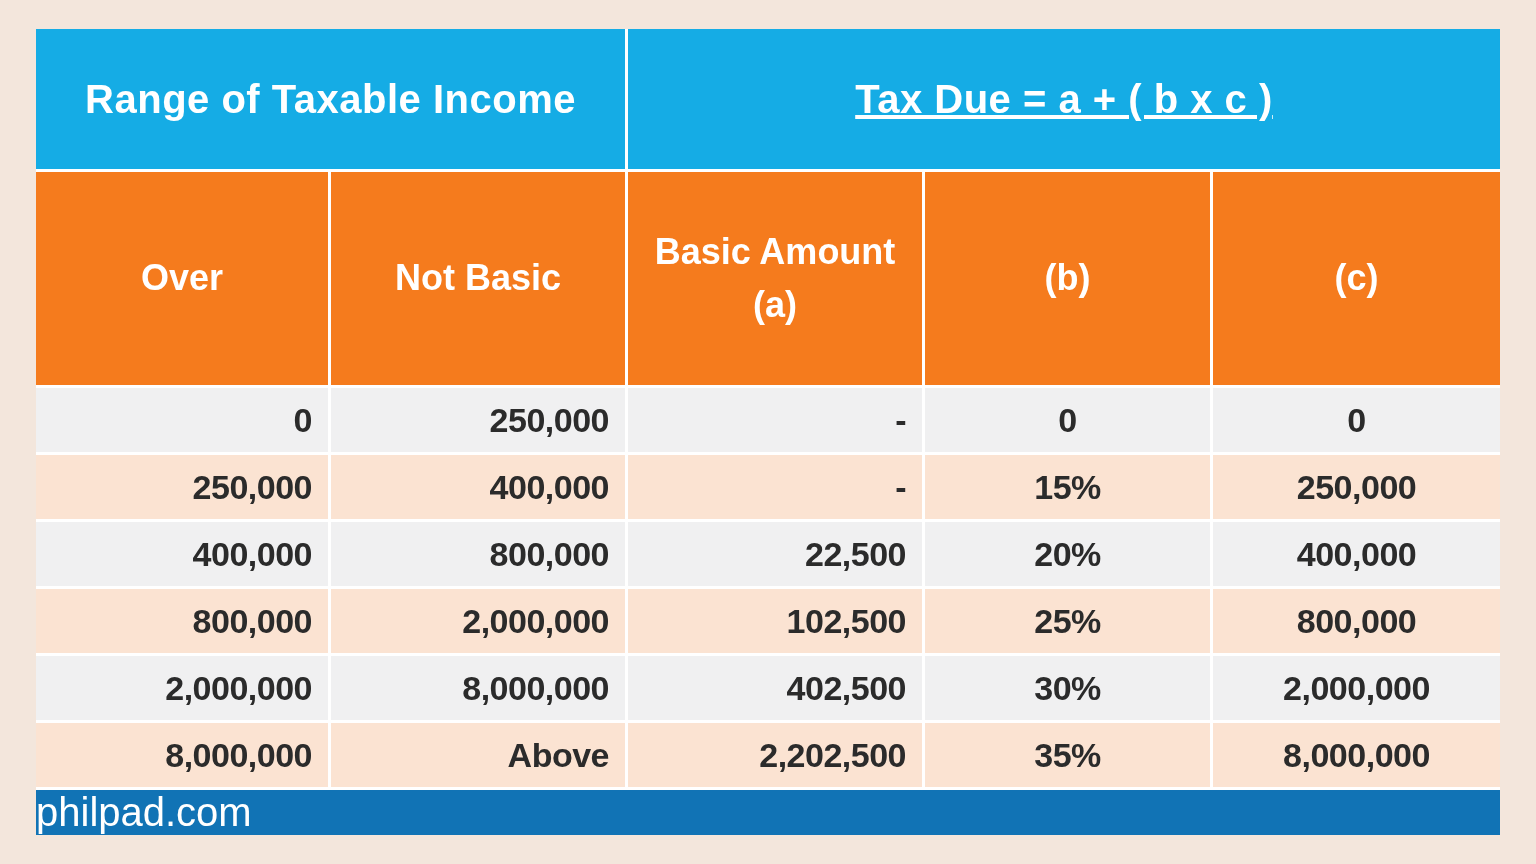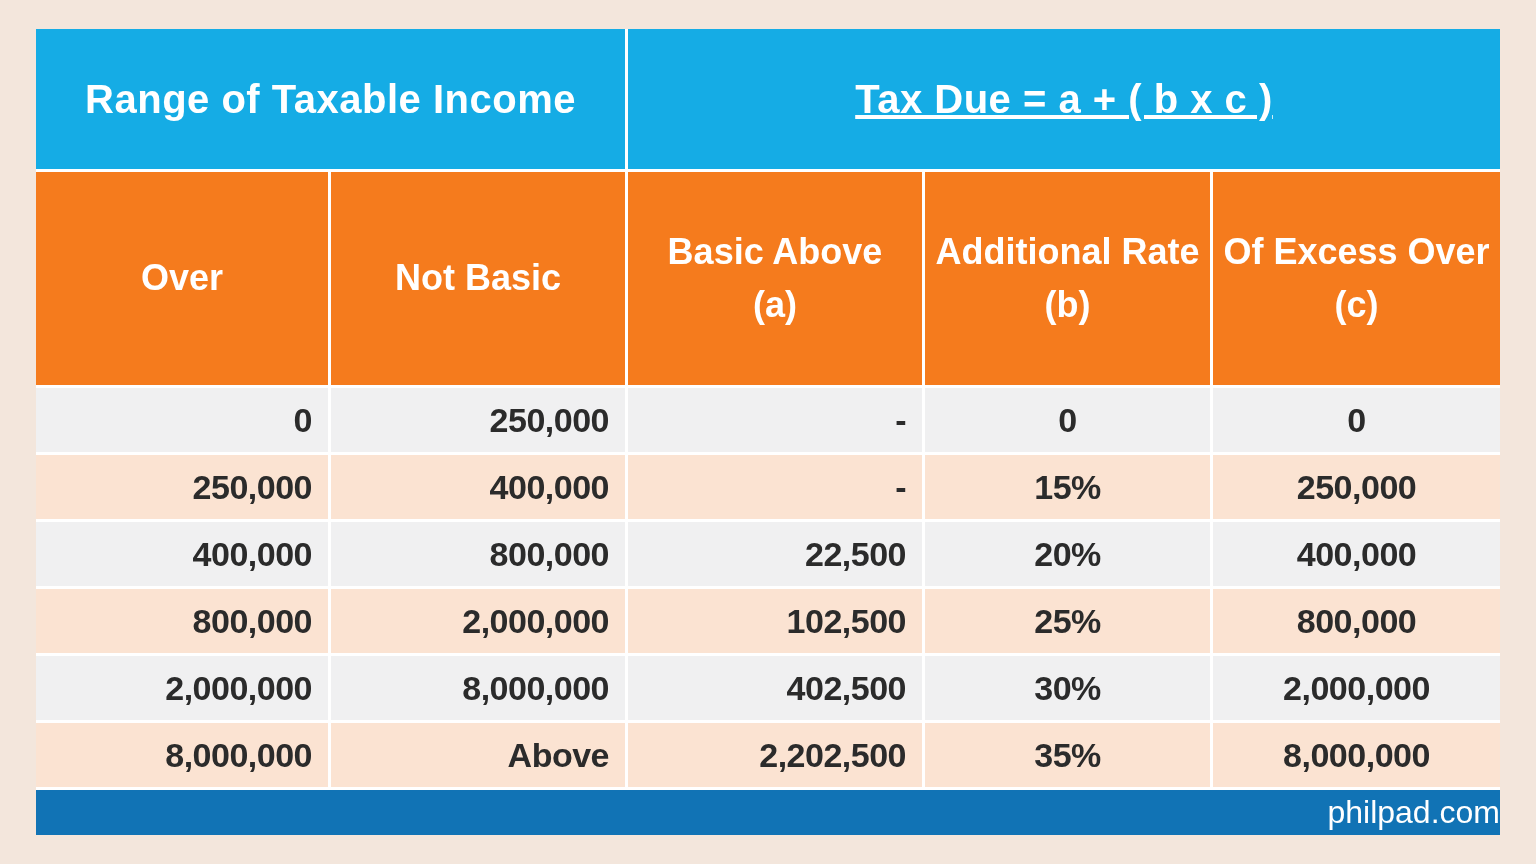--- a/index.html
+++ b/index.html
@@ -65,23 +65,23 @@
   .row-peach { background: var(--row-peach, #FBE3D2); }
   .align-right  { justify-content: flex-end; padding-right: 16px; }
   .align-center { justify-content: center; }
 
   
   .footer-bar {
     grid-column: 1 / 6;
     height: 45px;
     background: var(--footer-blue, #1173B5);
     color: var(--header-text, #FFFFFF);
-    font-size: 32px;
+    font-size: 40px;
     font-weight: normal;
-    justify-content: flex-end;
+    justify-content: flex-start;
   }
 </style>
 </head>
 <body>
 
 <div class="canvas">
   <div class="tax-table">
 
     <div class="contents">
       <div class="cell gh gh-left">Range of Taxable Income</div>
@@ -91,29 +91,27 @@
     <div class="contents">
       <div class="cell ch">
         <span>Over</span>
         <span></span>
       </div>
       <div class="cell ch">
         <span>Not Basic</span>
         <span></span>
       </div>
       <div class="cell ch">
-        <span>Basic Above</span>
+        <span>Basic Amount</span>
         <span>(a)</span>
       </div>
       <div class="cell ch">
-        <span>Additional Rate</span>
         <span>(b)</span>
       </div>
       <div class="cell ch">
-        <span>Of Excess Over</span>
         <span>(c)</span>
       </div>
     </div>
 
     <div class="contents"><div class="cell data-cell align-right row-gray">0</div><div class="cell data-cell align-right row-gray">250,000</div><div class="cell data-cell align-right row-gray">-</div><div class="cell data-cell align-center row-gray">0</div><div class="cell data-cell align-center row-gray">0</div><div class="cell data-cell align-right row-peach">250,000</div><div class="cell data-cell align-right row-peach">400,000</div><div class="cell data-cell align-right row-peach">-</div><div class="cell data-cell align-center row-peach">15%</div><div class="cell data-cell align-center row-peach">250,000</div><div class="cell data-cell align-right row-gray">400,000</div><div class="cell data-cell align-right row-gray">800,000</div><div class="cell data-cell align-right row-gray">22,500</div><div class="cell data-cell align-center row-gray">20%</div><div class="cell data-cell align-center row-gray">400,000</div><div class="cell data-cell align-right row-peach">800,000</div><div class="cell data-cell align-right row-peach">2,000,000</div><div class="cell data-cell align-right row-peach">102,500</div><div class="cell data-cell align-center row-peach">25%</div><div class="cell data-cell align-center row-peach">800,000</div><div class="cell data-cell align-right row-gray">2,000,000</div><div class="cell data-cell align-right row-gray">8,000,000</div><div class="cell data-cell align-right row-gray">402,500</div><div class="cell data-cell align-center row-gray">30%</div><div class="cell data-cell align-center row-gray">2,000,000</div><div class="cell data-cell align-right row-peach">8,000,000</div><div class="cell data-cell align-right row-peach">Above</div><div class="cell data-cell align-right row-peach">2,202,500</div><div class="cell data-cell align-center row-peach">35%</div><div class="cell data-cell align-center row-peach">8,000,000</div></div>
 
     <div class="cell footer-bar">
       <span>philpad.com</span>
     </div>
 

